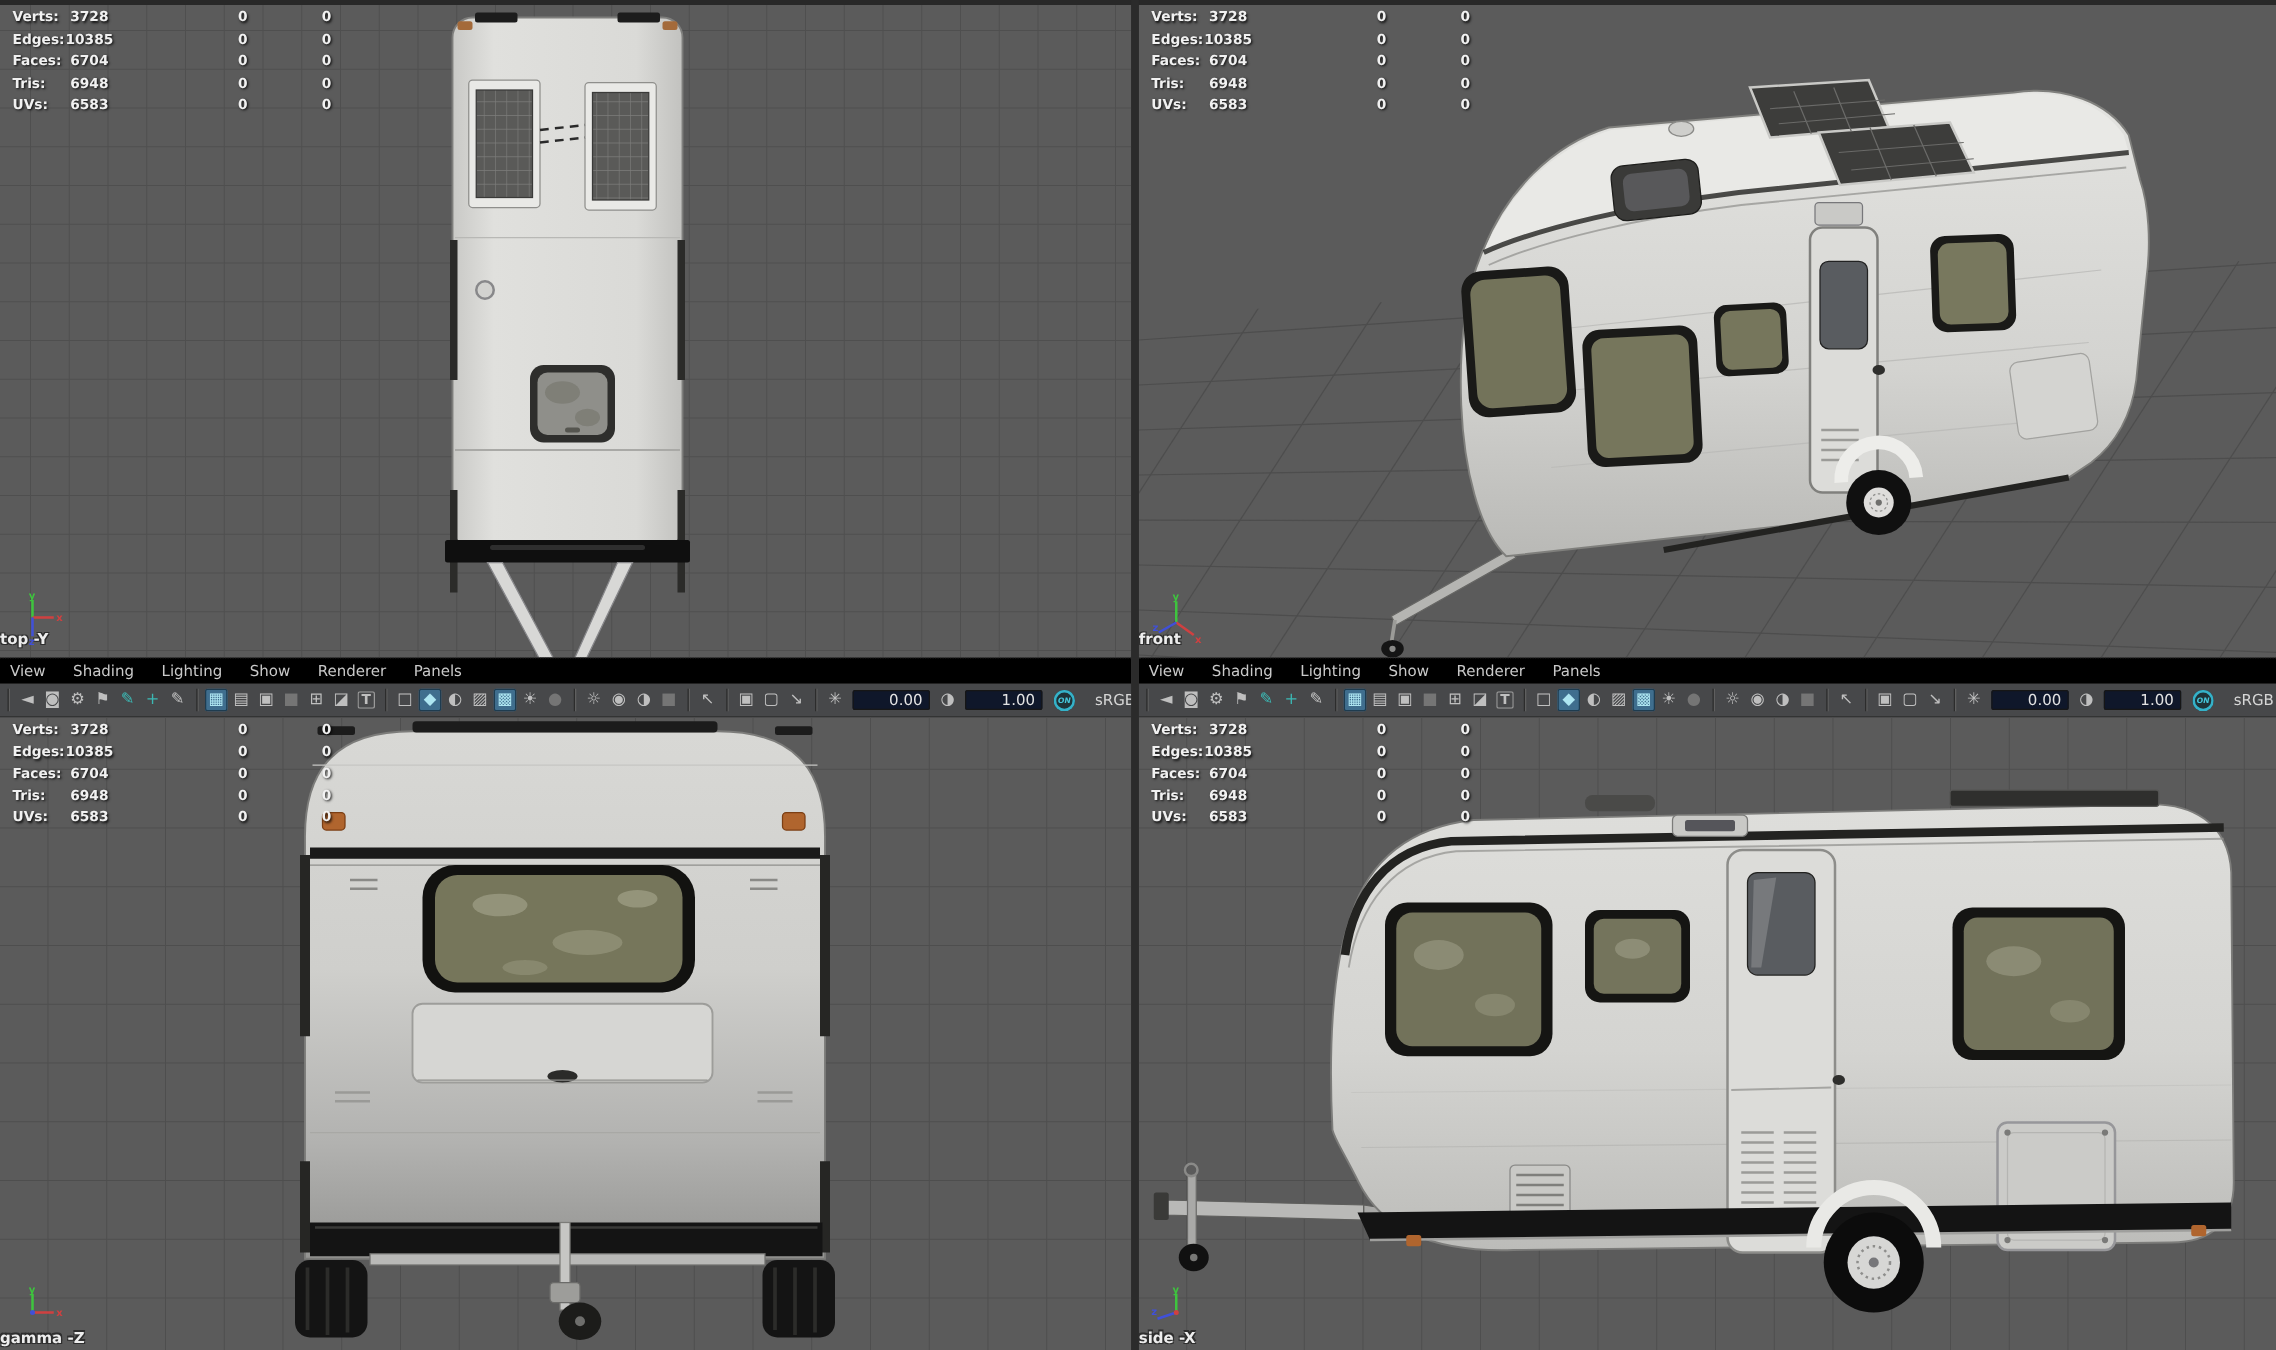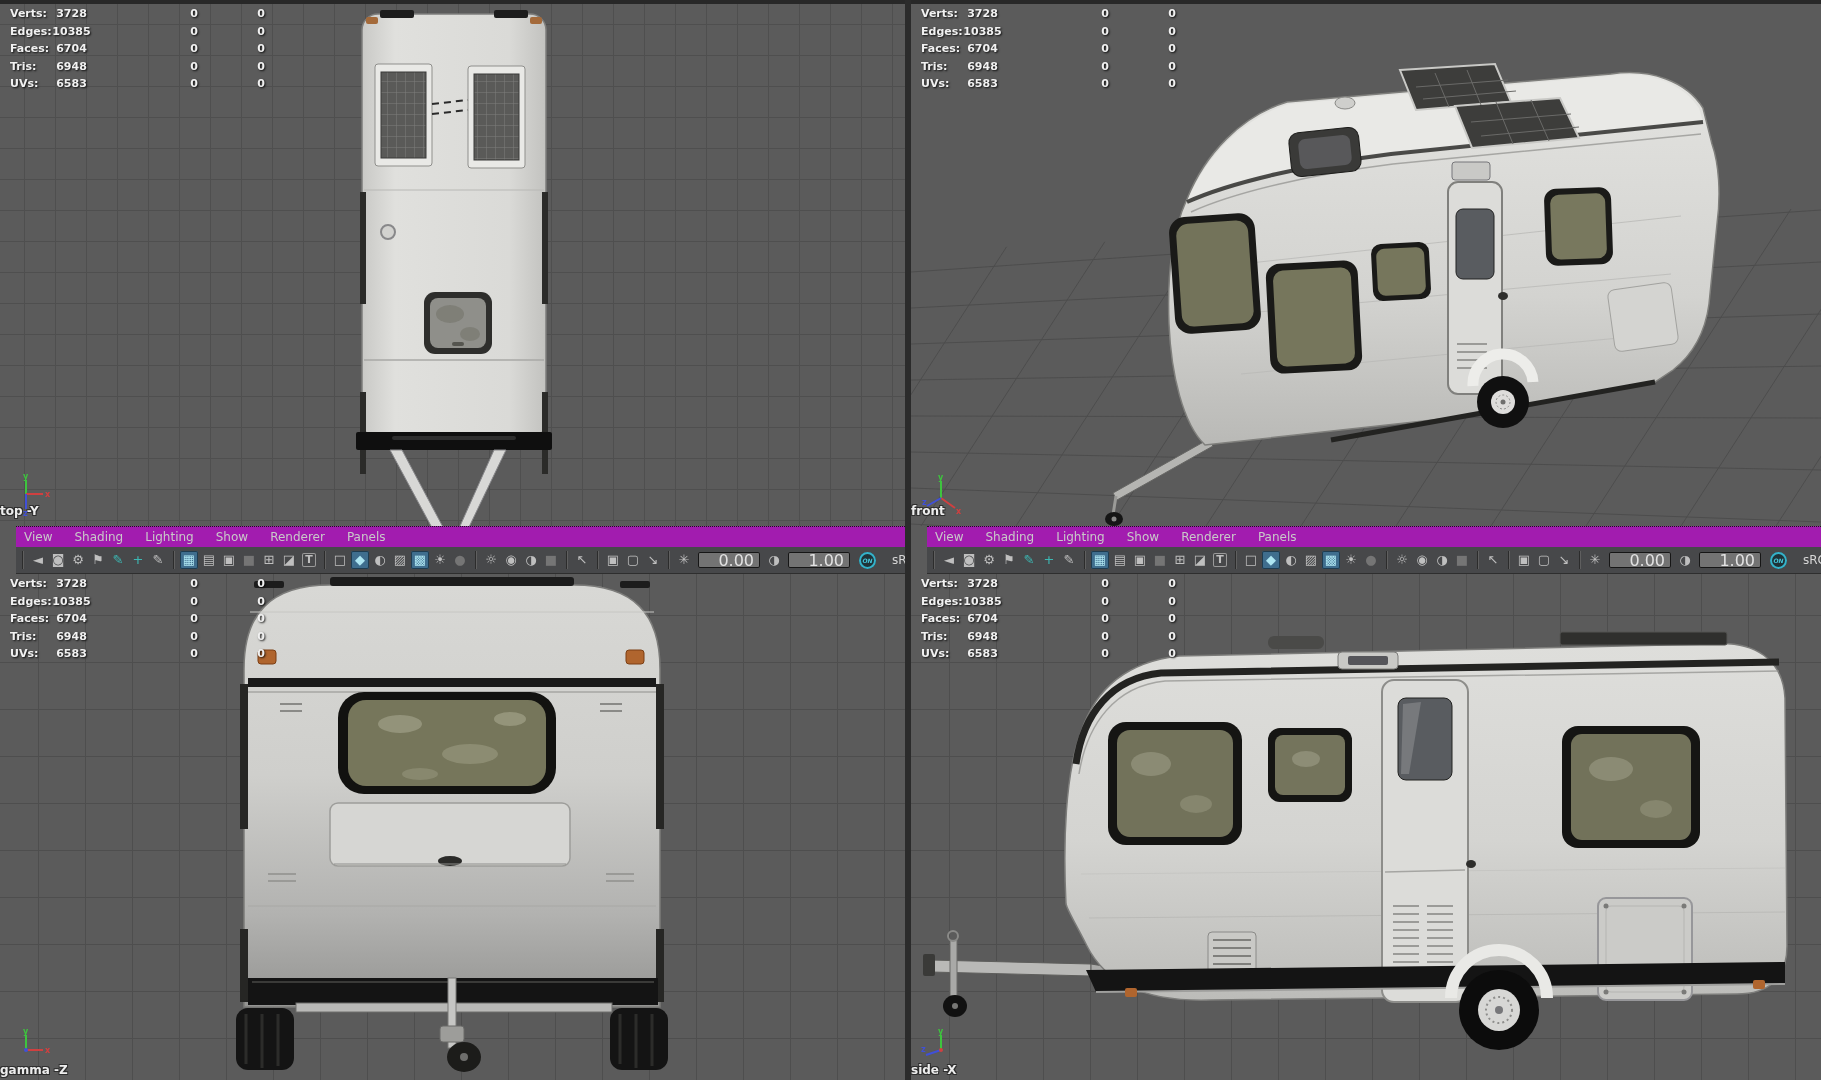--- a/index.html
+++ b/index.html
@@ -1,46 +1,46 @@
 <!DOCTYPE html>
 <html><head>
 <meta charset="utf-8">
 <style>
   html,body{margin:0;padding:0;background:#222;}
   .stage{position:relative;width:1821px;height:1080px;background:#282828;overflow:hidden;
          font-family:"DejaVu Sans",sans-serif;}
-  .pane{position:absolute;overflow:hidden;background:#5b5b5b;padding-left:16px;}
+  .pane{position:absolute;overflow:hidden;background:#5b5b5b;}
   .pane-tl{left:0;top:4px;width:905px;height:522px;}
   .pane-tr{left:911px;top:4px;width:910px;height:522px;}
   .pane-bl{left:0;top:526px;width:905px;height:554px;}
   .pane-br{left:911px;top:526px;width:910px;height:554px;}
   .vdivider{position:absolute;left:905px;top:0;width:6px;height:1080px;background:#2b2b2b;}
 
   .grid-sm{background-color:#5b5b5b;
     background-image:linear-gradient(#4f4f4f 1px,transparent 1px),linear-gradient(90deg,#4f4f4f 1px,transparent 1px);
     background-size:31px 31px;background-position:-7px -11px;}
   .grid-lg{background-color:#5b5b5b;
     background-image:linear-gradient(#4e4e4e 1px,transparent 1px),linear-gradient(90deg,#4e4e4e 1px,transparent 1px);
     background-size:47px 47px;background-position:-9px -6px;}
 
-  .menubar{position:relative;height:20px;background:#a21caf;border-top:1px dotted #191919;
+  .menubar{position:relative;height:20px;background:#000000;border-top:1px dotted #191919;
     display:flex;align-items:center;padding-left:8px;gap:22px;}
   .menu-item{color:#c9c9c9;font-size:12px;cursor:default;}
   .toolbar{position:relative;height:26px;background:#47484a;border-bottom:1px solid #2e2e2e;
     display:flex;align-items:center;padding-left:2px;gap:2px;}
   .tb-sep{width:1px;height:18px;background:#2c2c2c;box-shadow:1px 0 0 #5f5f5f;margin:0 4px;flex:none;}
   .tb-group{display:flex;align-items:center;gap:2px;}
   .tb-icon{display:inline-block;width:18px;height:18px;line-height:18px;text-align:center;
     font-size:13px;color:#bfbfbf;border-radius:2px;flex:none;cursor:default;}
   .tb-icon[data-state="active"]{background:#3f6e8e;color:#aee6f2;box-shadow:inset 0 0 0 1px #1e3c50;}
   .tb-icon[data-state="teal"]{color:#3cb8b4;}
   .tb-icon[data-state="dim"]{color:#757575;}
   .tb-icon[data-state="boxed"]{font-size:11px;font-weight:bold;box-shadow:inset 0 0 0 1px #9a9a9a;
     width:14px;height:14px;line-height:14px;margin:0 2px;}
-  .tb-field{width:56px;height:16px;background:#737373;color:#e2e2e2;font-size:16px;
+  .tb-field{width:56px;height:16px;background:#0f172a;color:#e2e2e2;font-size:12px;
     display:flex;align-items:center;justify-content:flex-end;padding-right:6px;border-radius:2px;
     box-shadow:inset 0 0 0 1px #161616;margin:0 3px;flex:none;}
   .tb-toggle{width:17px;height:17px;border-radius:50%;background:#1f3338;box-shadow:inset 0 0 0 2px #35b2c9;
     color:#45c6da;font-size:6px;font-weight:bold;display:flex;align-items:center;justify-content:center;
     margin:0 4px;flex:none;}
   .tb-colorspace{color:#d6d6d6;font-size:12px;padding:1px 10px 1px 8px;margin-left:2px;flex:none;}
 
   .vp{position:absolute;left:0;right:0;bottom:0;}
   .pane-tl .vp,.pane-tr .vp{top:0;}
   .pane-bl .vp,.pane-br .vp{top:48px;}

